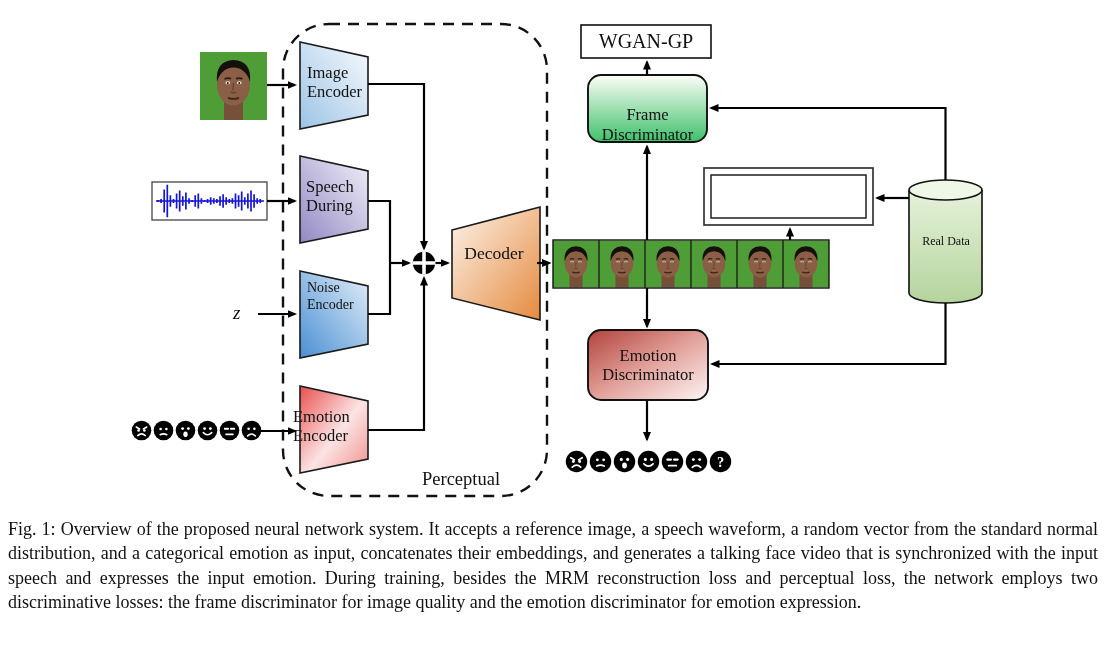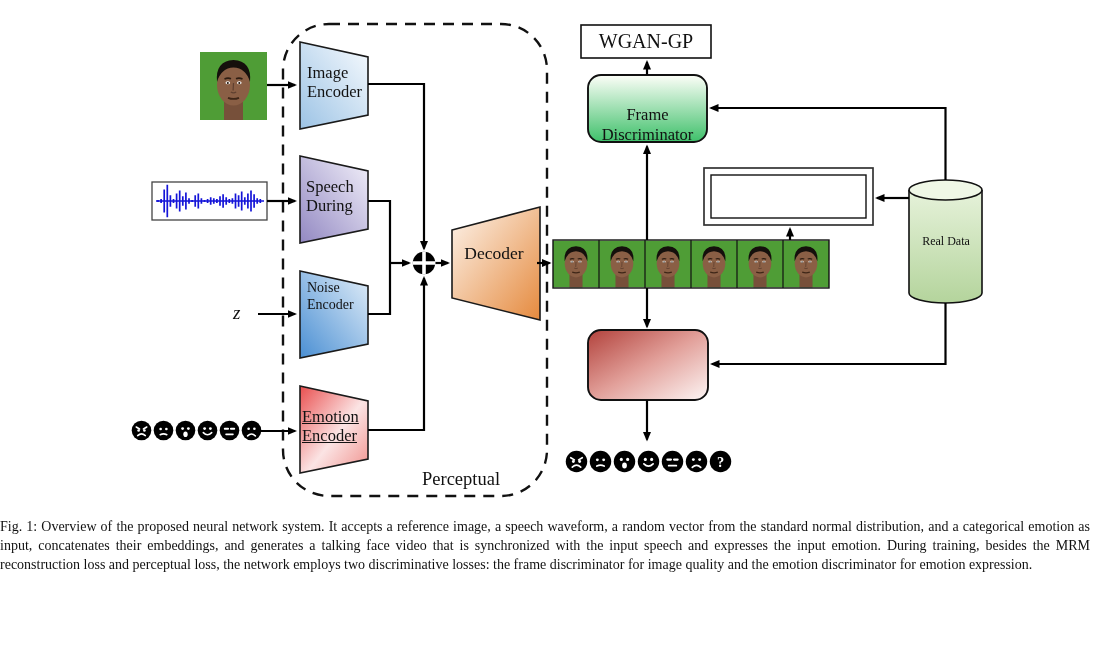--- a/index.html
+++ b/index.html
@@ -3,22 +3,22 @@
 <meta charset="utf-8">
 <style>
   html,body{margin:0;padding:0;background:#fff;}
   #stage{position:relative;width:1107px;height:653px;background:#fff;overflow:hidden;
          font-family:"Liberation Serif","DejaVu Serif",serif;color:#111;}
   #diagram-svg{position:absolute;left:0;top:0;}
   .label{position:absolute;color:#111;line-height:1.18;}
   .flexc{display:flex;align-items:center;justify-content:center;text-align:center;}
   .emoji-row{position:absolute;display:flex;gap:1px;align-items:center;}
   .emoji-row span{display:inline-flex;}
-  #caption{position:absolute;left:0;top:517px;width:1090px;
-           font-size:14px;line-height:1.36;text-align:justify;}
+  #caption{position:absolute;left:8px;top:517px;width:1090px;
+           font-size:18px;line-height:1.36;text-align:justify;}
 </style>
 </head>
 <body>
 
 <div id="stage">
 
 <svg id="diagram-svg" width="1107" height="516" viewBox="0 0 1107 516">
   <defs>
     <marker id="ah" markerUnits="userSpaceOnUse" markerWidth="11" markerHeight="10" refX="7.5" refY="4" orient="auto">
       <path d="M0,0 L9.5,4 L0,8 Z" fill="#000"></path>
@@ -136,28 +136,29 @@
     <path d="M909,198 H877" marker-end="url(#ah)"></path>
     <path d="M790,240 V229" marker-end="url(#ah)"></path>
     <path d="M945.5,303 V364 H712" marker-end="url(#ah)"></path>
     <path d="M647,400.5 V439.5" marker-end="url(#ah)"></path>
   </g>
 </svg>
 
 <div class="label" style="left:307px;top:63px;width:62px;font-size:16.5px;">Image Encoder</div>
 <div class="label" style="left:306px;top:177px;width:62px;font-size:16.5px;">Speech During</div>
 <div class="label" style="left:307px;top:280px;width:62px;font-size:14px;">Noise Encoder</div>
-<div class="label" style="left:302px;top:407px;width:66px;font-size:16.5px;text-decoration:underline;">Emotion Encoder</div>
+<div class="label" style="left:293px;top:407px;width:66px;font-size:16.5px;">Emotion Encoder</div>
 <div class="label flexc" style="left:452px;top:243px;width:84px;height:20px;font-size:17.5px;">Decoder</div>
 <div class="label" style="left:422px;top:469px;width:92px;font-size:18.5px;">Perceptual</div>
 <div class="label" style="left:233px;top:302px;font-size:19px;font-style:italic;">z</div>
 
 <div class="label flexc" style="left:581px;top:25px;width:130px;height:33px;font-size:20px;">WGAN-GP</div>
 <div class="label flexc" style="left:588px;top:75px;width:119px;height:67px;font-size:16.5px;margin-top:16px;">Frame Discriminator</div>
 <div class="label flexc" style="left:916px;top:206px;width:60px;height:70px;font-size:12px;">Real Data</div>
+<div class="label flexc" style="left:588px;top:330px;width:120px;height:70px;font-size:16.5px;">Emotion Discriminator</div>
 
 <div class="emoji-row" style="left:131px;top:420px;">
       <span>
         <svg width="21" height="21" viewBox="0 0 24 24">
           <circle cx="12" cy="12" r="11.2" fill="#000"></circle>
           <g stroke="#fff" stroke-width="1.8" fill="none" stroke-linecap="round">
             <path d="M6,8 L9.8,10.3 M18,8 L14.2,10.3"></path>
             <circle cx="8.7" cy="12" r="1.5" fill="#fff" stroke="none"></circle>
             <circle cx="15.3" cy="12" r="1.5" fill="#fff" stroke="none"></circle>
             <path d="M7.6,17.8 Q12,13.8 16.4,17.8"></path>

